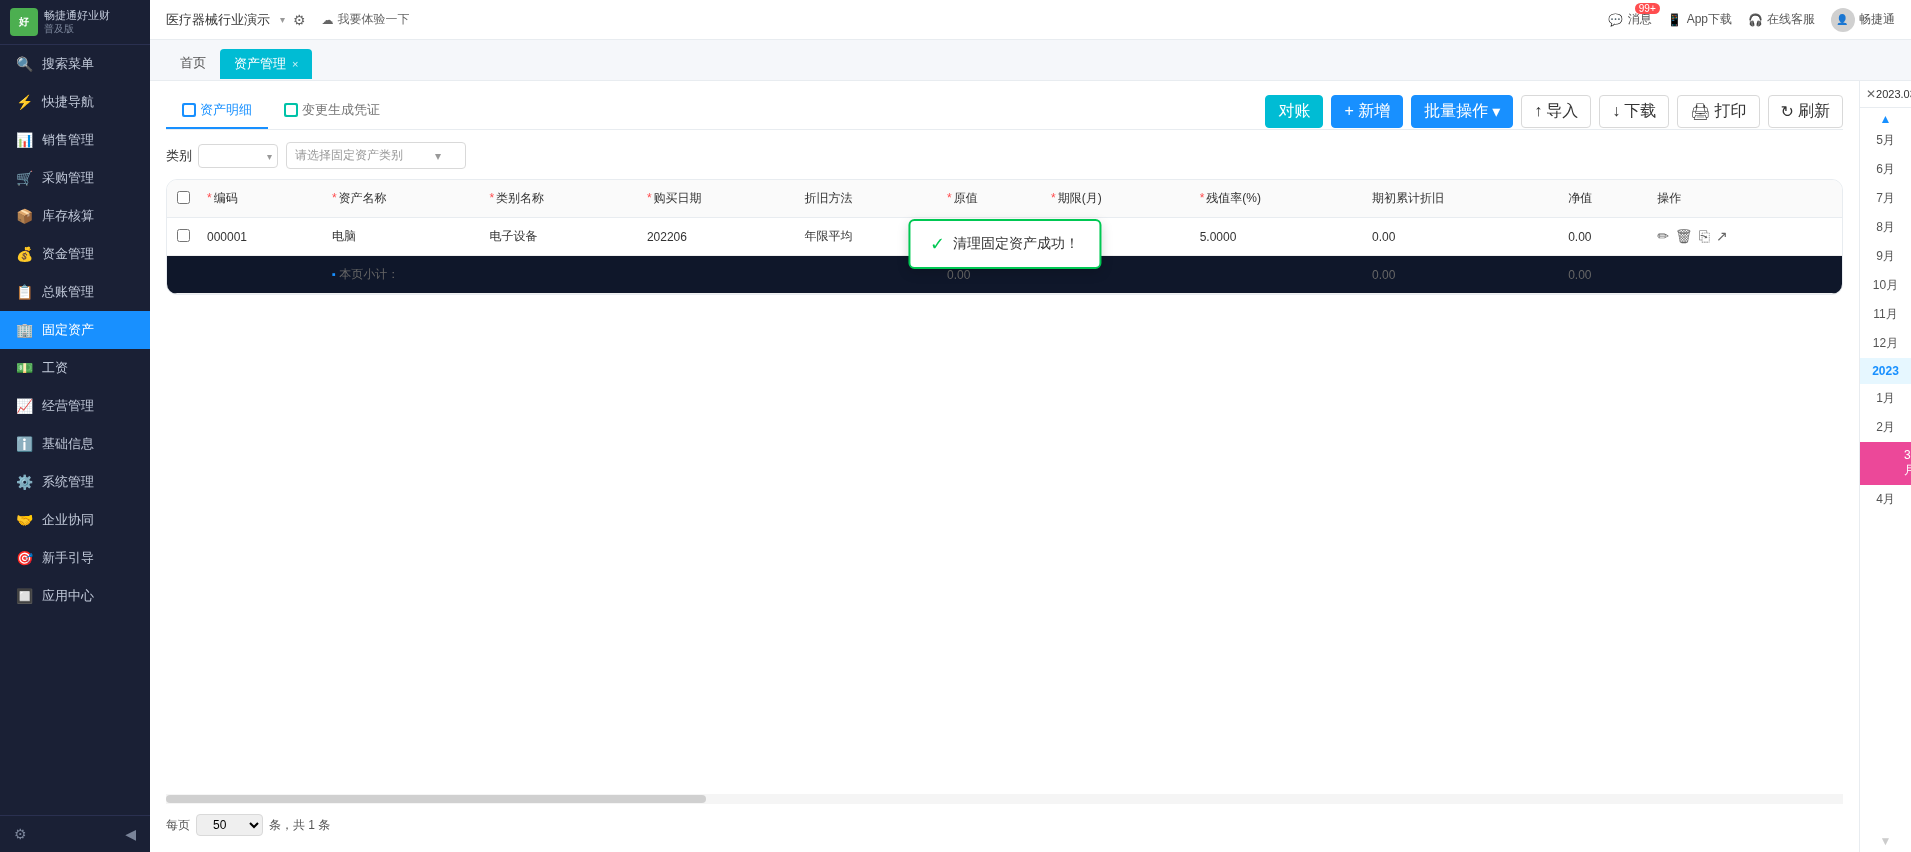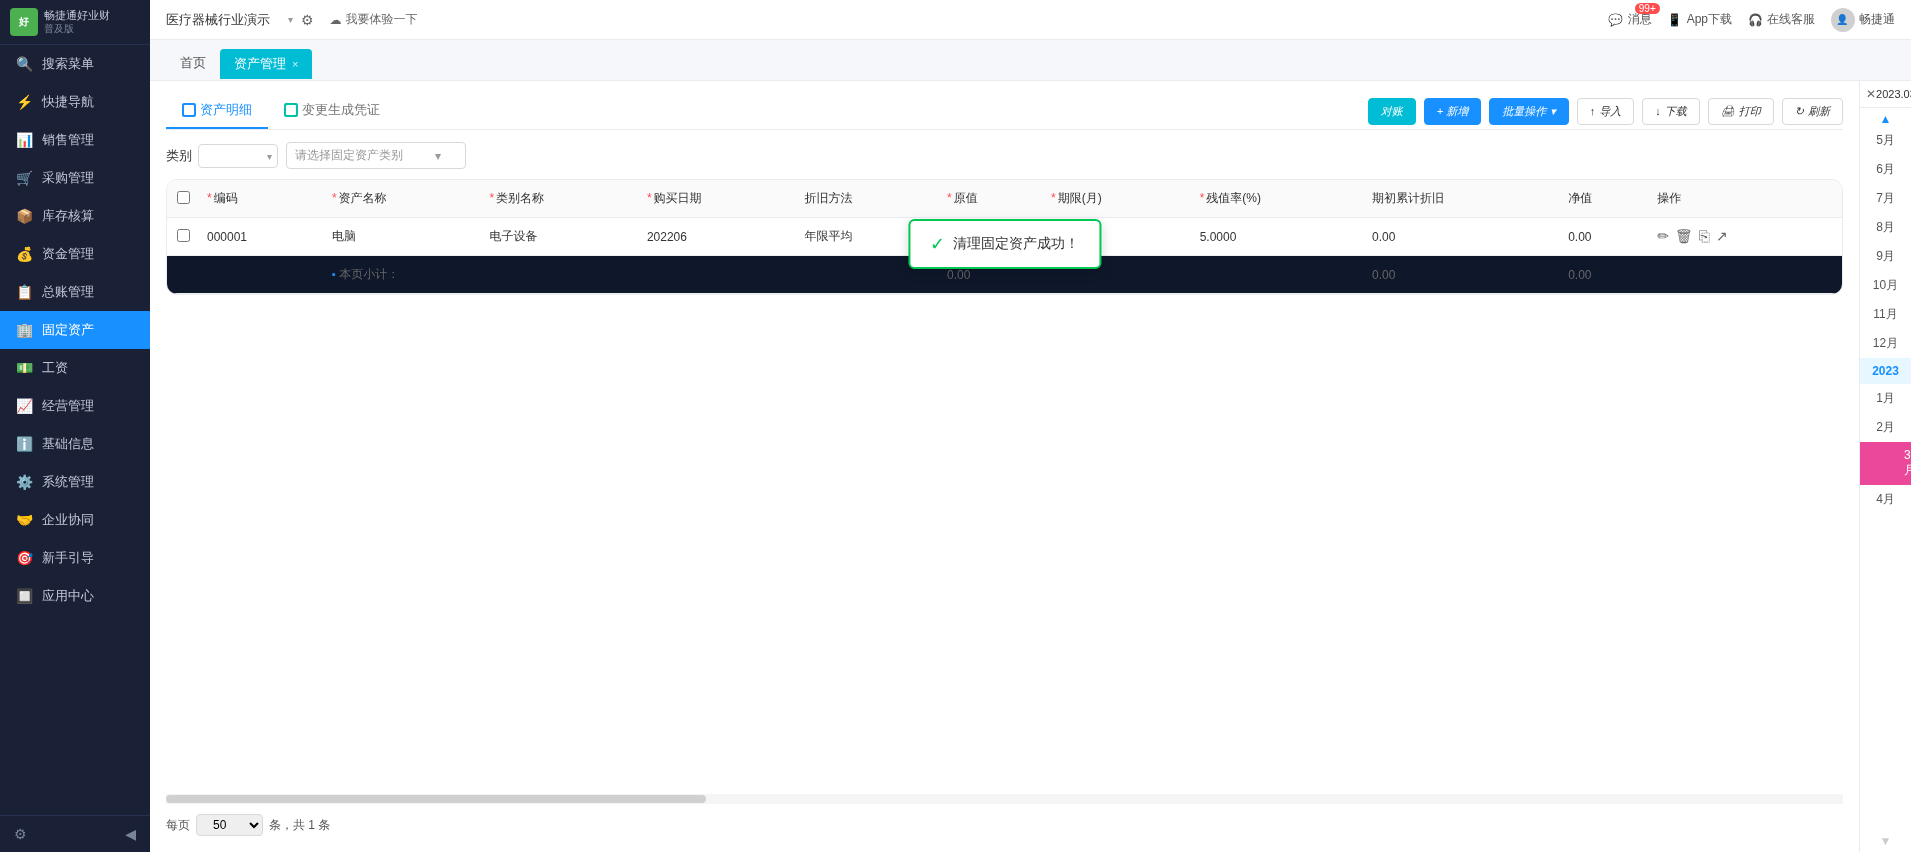--- a/index.html
+++ b/index.html
@@ -33,21 +33,21 @@
     .sidebar-bottom-icon { color: #7a8499; cursor: pointer; font-size: 14px; }
 
     
     .main { flex: 1; display: flex; flex-direction: column; height: 100%; overflow: hidden; }
 
     
     .topbar {
       background: white; display: flex; align-items: center; padding: 0 16px;
       height: 40px; border-bottom: 1px solid #e8ecf0; flex-shrink: 0;
     }
-    .topbar-company { display: flex; align-items: center; gap: 18px; color: #333; font-size: 13px; cursor: pointer; }
+    .topbar-company { display: flex; align-items: center; gap: 10px; color: #333; font-size: 13px; cursor: pointer; }
     .topbar-company-arrow { color: #999; font-size: 10px; }
     .topbar-settings { margin-left: 8px; color: #666; cursor: pointer; font-size: 14px; }
     .topbar-experience { margin-left: 16px; display: flex; align-items: center; gap: 4px; color: #666; font-size: 12px; cursor: pointer; }
     .topbar-right { margin-left: auto; display: flex; align-items: center; gap: 16px; }
     .topbar-right-item { display: flex; align-items: center; gap: 4px; color: #555; font-size: 12px; cursor: pointer; position: relative; }
     .badge { background: #ff4d4f; color: white; border-radius: 10px; font-size: 10px; padding: 0 4px; min-width: 18px; text-align: center; position: absolute; top: -8px; right: -8px; }
     .topbar-avatar { width: 24px; height: 24px; background: #d0d0d0; border-radius: 50%; display: flex; align-items: center; justify-content: center; font-size: 10px; color: #666; }
 
     
     .tabbar {
@@ -80,21 +80,21 @@
     .filter-group { display: flex; align-items: center; gap: 6px; }
     .filter-label { color: #333; font-size: 13px; }
     .filter-select {
       border: 1px solid #d9d9d9; border-radius: 4px; padding: 4px 24px 4px 8px;
       font-size: 12px; color: #333; background: white; cursor: pointer; min-width: 80px;
       appearance: none; position: relative;
     }
     .select-wrapper { position: relative; display: inline-block; }
     .select-wrapper::after { content: '▾'; position: absolute; right: 6px; top: 50%; transform: translateY(-50%); color: #999; font-size: 10px; pointer-events: none; }
     .filter-input { border: 1px solid #d9d9d9; border-radius: 4px; padding: 4px 24px 4px 8px; font-size: 12px; color: #999; background: white; min-width: 180px; cursor: pointer; display: flex; align-items: center; justify-content: space-between; }
-    .btn { border: 1px solid #d9d9d9; border-radius: 4px; padding: 5px 12px; font-size: 11px; cursor: pointer; background: white; color: #333; display: flex; align-items: center; gap: 4px; font-style: italic; }
+    .btn { border: 1px solid #d9d9d9; border-radius: 4px; padding: 5px 12px; font-size: 16px; cursor: pointer; background: white; color: #333; display: flex; align-items: center; gap: 4px; }
     .btn-primary { background: #1890ff; color: white; border-color: #1890ff; }
     .btn-teal { background: #00bcd4; color: white; border-color: #00bcd4; }
     .btn-dropdown { background: #1890ff; color: white; border-color: #1890ff; display: flex; align-items: center; gap: 4px; }
 
     
     .table-wrapper { flex: 1; overflow: auto; border: 1px solid #e8ecf0; border-radius: 11px; }
     table { width: 100%; border-collapse: collapse; font-size: 12px; }
     thead tr { background: #fafafa; }
     th { padding: 10px 8px; text-align: left; color: #333; font-weight: 500; border-bottom: 1px solid #e8ecf0; white-space: nowrap; }
     td { padding: 10px 8px; border-bottom: 1px solid #f0f0f0; color: #333; white-space: nowrap; }

